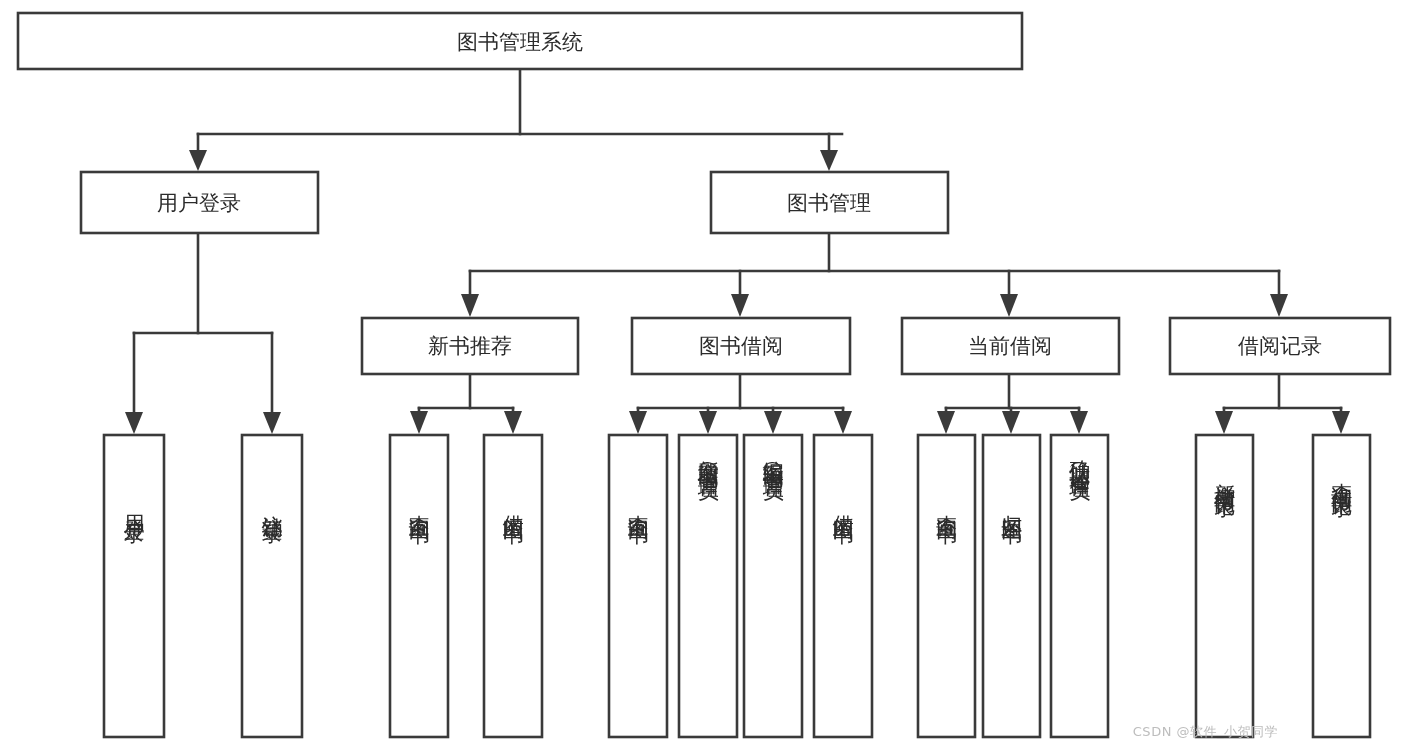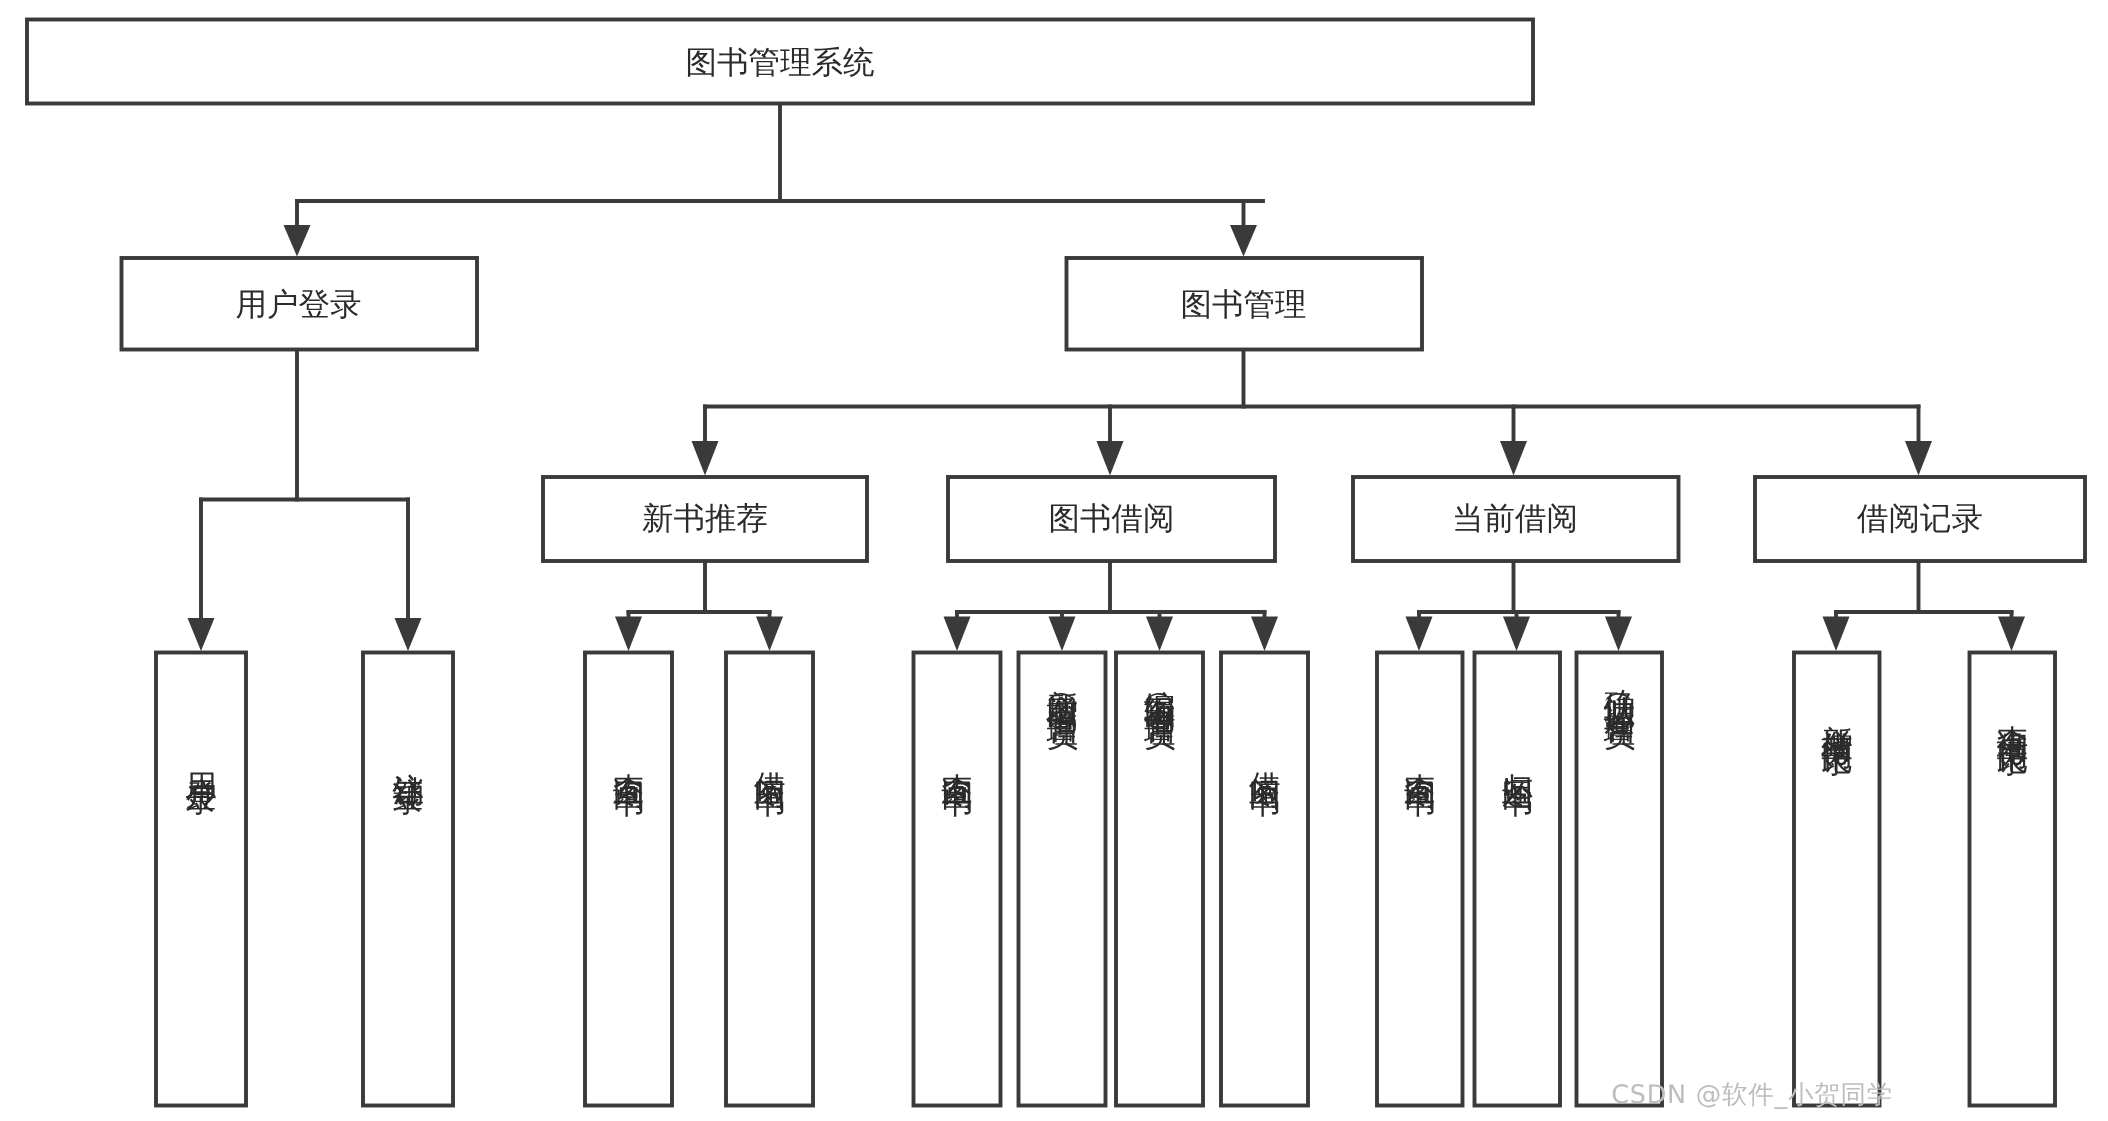--- a/index.html
+++ b/index.html
@@ -11,20 +11,21 @@
     width: 1405px;
     height: 747px;
     font-family: "DejaVu Sans", "Liberation Sans", sans-serif;
     overflow: hidden;
   }
   #diagram-root {
     position: relative;
     width: 1270px;
     height: 747px;
     background: #ffffff;
+    padding-left: 16px;
   }
   svg.diagram-canvas {
     position: absolute;
     left: 0;
     top: 0;
     width: 1405px;
     height: 747px;
   }
   .node-box {
     fill: #ffffff;
@@ -63,21 +64,21 @@
     line-height: 1.06;
     color: #2b2b2b;
     letter-spacing: 3px;
     white-space: nowrap;
   }
   .watermark {
     position: absolute;
     right: 8px;
     bottom: 6px;
     font-family: "DejaVu Sans", "Liberation Sans", sans-serif;
-    font-size: 17px;
+    font-size: 13px;
     color: #bdbdbd;
     white-space: nowrap;
     letter-spacing: 0.5px;
   }
 </style>
 </head>
 <body>
 
 <div id="diagram-root">
 

